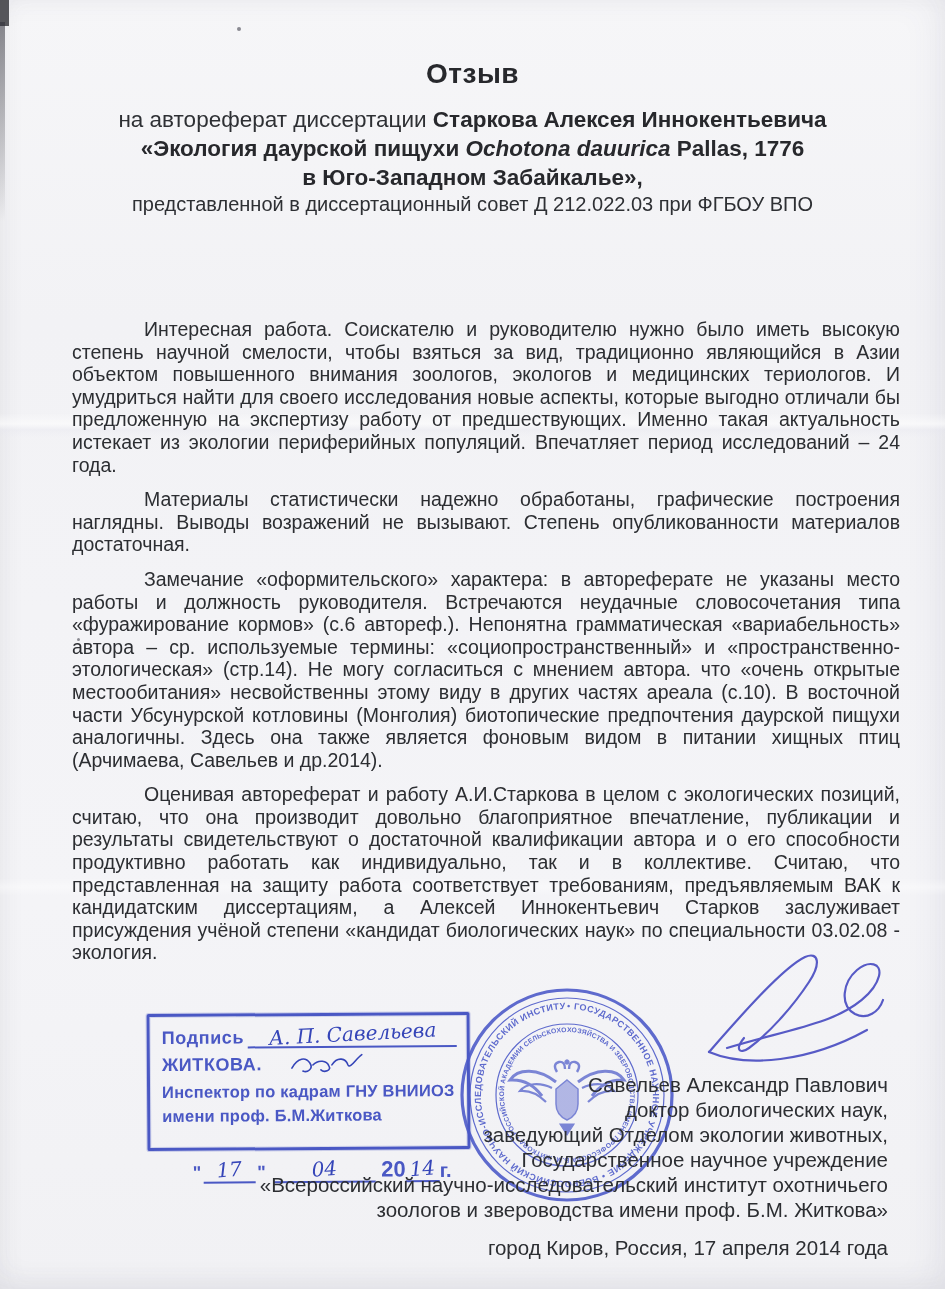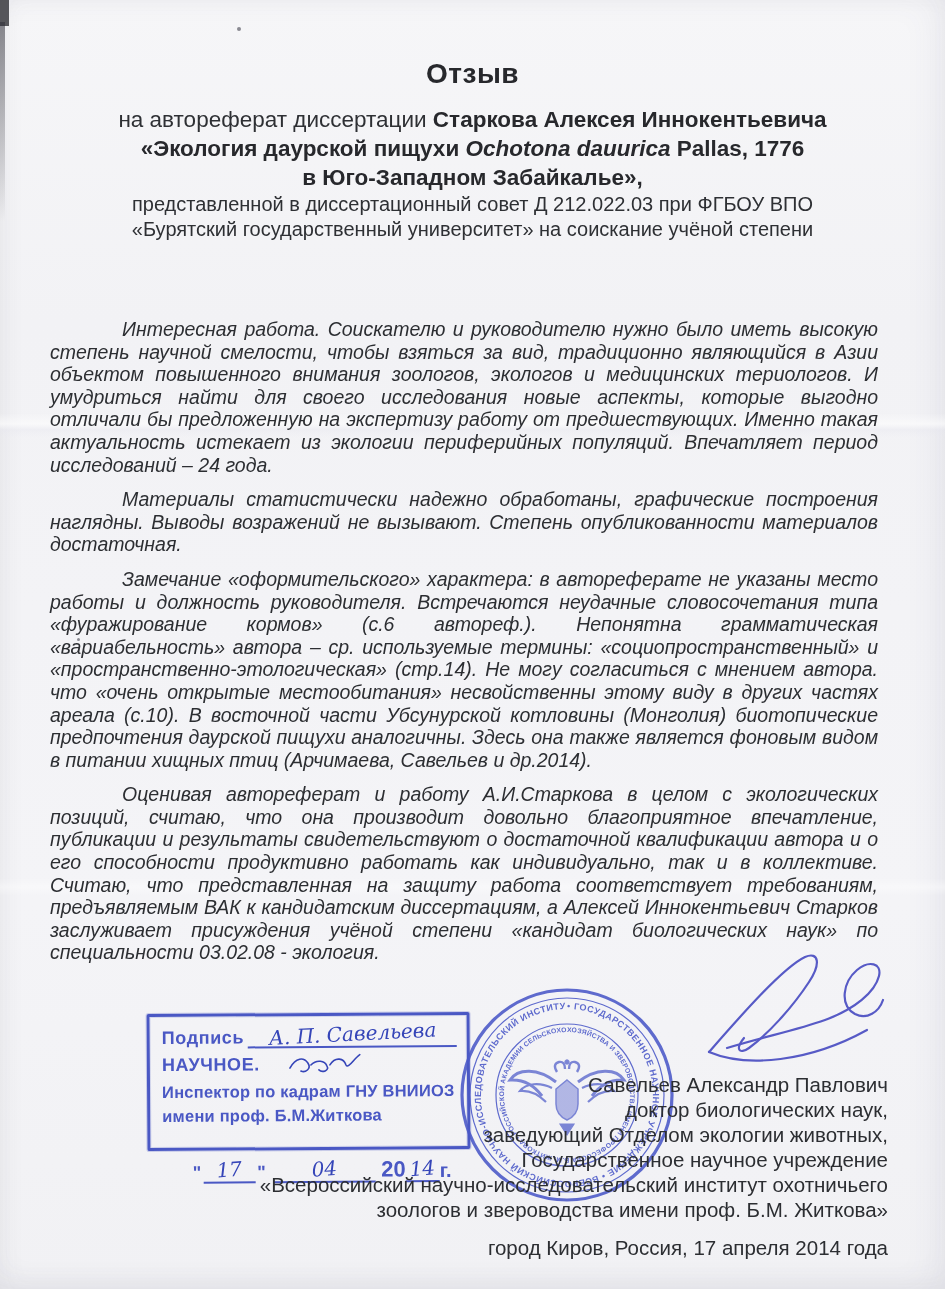--- a/index.html
+++ b/index.html
@@ -26,22 +26,22 @@
   
   .header { position:absolute; top:58px; left:0; right:0; text-align:center; }
   .doc-title { font-size:28px; font-weight:bold; letter-spacing:.5px; color:#27282c; margin-bottom:15px; }
   .hl { white-space:pre-wrap; }
   .hl-big { font-size:22.5px; line-height:29px; font-weight:bold; color:#27282c; }
   .hl-big .reg { font-weight:normal; color:#2e3034;text-align:center; }
   .hl-big .ital { font-style:italic; }
   .hl-small { font-size:20px; line-height:24.5px; color:#2e3034; }
 
   
-  .body-text { position:absolute; top:318px; left:50px; width:828px;
-    font-size:19.5px; line-height:22.6px; text-align:justify; color:#2c2e32;font-style:italic; }
+  .body-text { position:absolute; top:318px; left:72px; width:828px;
+    font-size:19.5px; line-height:22.6px; text-align:justify; color:#2c2e32; }
   .body-text p { text-indent:72px; margin-bottom:12px; }
 
   
   .stamp-box { position:absolute; left:147px; top:1013px; width:323px; height:137px;
     border:3px solid #4a58c4; border-radius:2px; transform:rotate(-0.4deg);
     box-shadow:0 0 0 1px rgba(74,88,196,.25), inset 0 0 0 1px rgba(74,88,196,.18);
     color:#4a58c4; padding:6px 10px 4px 12px; font-weight:bold; }
   .stamp-row { display:flex; align-items:flex-end; }
   .stamp-label { font-size:18px; letter-spacing:.6px; white-space:nowrap; }
   .stamp-fill { flex:1; border-bottom:2px solid #4a58c4; margin-left:4px; text-align:center; }
@@ -78,37 +78,36 @@
   <div class="fold-band2"></div>
   <div class="speck speck1"></div>
   <div class="speck speck2"></div>
 
   <div class="header">
     <div class="doc-title">Отзыв</div>
     <div class="hl hl-big"><span class="reg">на автореферат диссертации </span><span>Старкова Алексея Иннокентьевича</span></div>
     <div class="hl hl-big"><span>«Экология даурской пищухи </span><span class="ital">Ochotona dauurica</span><span> Pallas, 1776</span></div>
     <div class="hl hl-big">в Юго-Западном Забайкалье»,</div>
     <div class="hl hl-small">представленной в диссертационный совет Д 212.022.03 при ФГБОУ ВПО</div>
-    <div class="hl hl-small">«Бурятский государственный университет» на соискание учёной степени</div>
   </div>
 
   <div class="body-text">
     <p>Интересная работа. Соискателю и руководителю нужно было иметь высокую степень научной смелости, чтобы взяться за вид, традиционно являющийся в Азии объектом повышенного внимания зоологов, экологов и медицинских териологов. И умудриться найти для своего исследования новые аспекты, которые выгодно отличали бы предложенную на экспертизу работу от предшествующих. Именно такая актуальность истекает из экологии периферийных популяций. Впечатляет период исследований – 24 года.</p>
     <p>Материалы статистически надежно обработаны, графические построения наглядны. Выводы возражений не вызывают. Степень опубликованности материалов достаточная.</p>
     <p>Замечание «оформительского» характера: в автореферате не указаны место работы и должность руководителя. Встречаются неудачные словосочетания типа «фуражирование кормов» (с.6 автореф.). Непонятна грамматическая «вариабельность» автора – ср. используемые термины: «социопространственный» и «пространственно-этологическая» (стр.14). Не могу согласиться с мнением автора. что «очень открытые местообитания» несвойственны этому виду в других частях ареала (с.10). В восточной части Убсунурской котловины (Монголия) биотопические предпочтения даурской пищухи аналогичны. Здесь она также является фоновым видом в питании хищных птиц (Арчимаева, Савельев и др.2014).</p>
     <p>Оценивая автореферат и работу А.И.Старкова в целом с экологических позиций, считаю, что она производит довольно благоприятное впечатление, публикации и результаты свидетельствуют о достаточной квалификации автора и о его способности продуктивно работать как индивидуально, так и в коллективе. Считаю, что представленная на защиту работа соответствует требованиям, предъявляемым ВАК к кандидатским диссертациям, а Алексей Иннокентьевич Старков заслуживает присуждения учёной степени «кандидат биологических наук» по специальности 03.02.08 - экология.</p>
   </div>
 
   <div class="stamp-box">
     <div class="stamp-row">
       <span class="stamp-label">Подпись</span>
       <span class="stamp-fill"><span class="hw hw-name">А. П. Савельева</span></span>
     </div>
     <div class="stamp-row stamp-row2">
-      <span class="stamp-label">НАУЧНОЕ.</span>
+      <span class="stamp-label">ЖИТКОВА.</span>
       <svg width="80" height="26" viewBox="0 0 80 26" style="margin-left:24px">
         <g fill="none" stroke="#3545b8" stroke-width="1.6" stroke-linecap="round">
           <path d="M6 17 C 12 6 20 6 24 12 C 28 18 21 22 17 20"></path>
           <path d="M27 14 C 33 8 41 10 43 15 C 46 20 38 22 35 19"></path>
           <path d="M46 14 C 52 5 60 8 62 14 C 64 19 70 8 76 4"></path>
         </g>
       </svg>
     </div>
     <div class="stamp-inst">Инспектор по кадрам ГНУ ВНИИОЗ</div>
     <div class="stamp-inst">имени  проф.  Б.М.Житкова</div>

